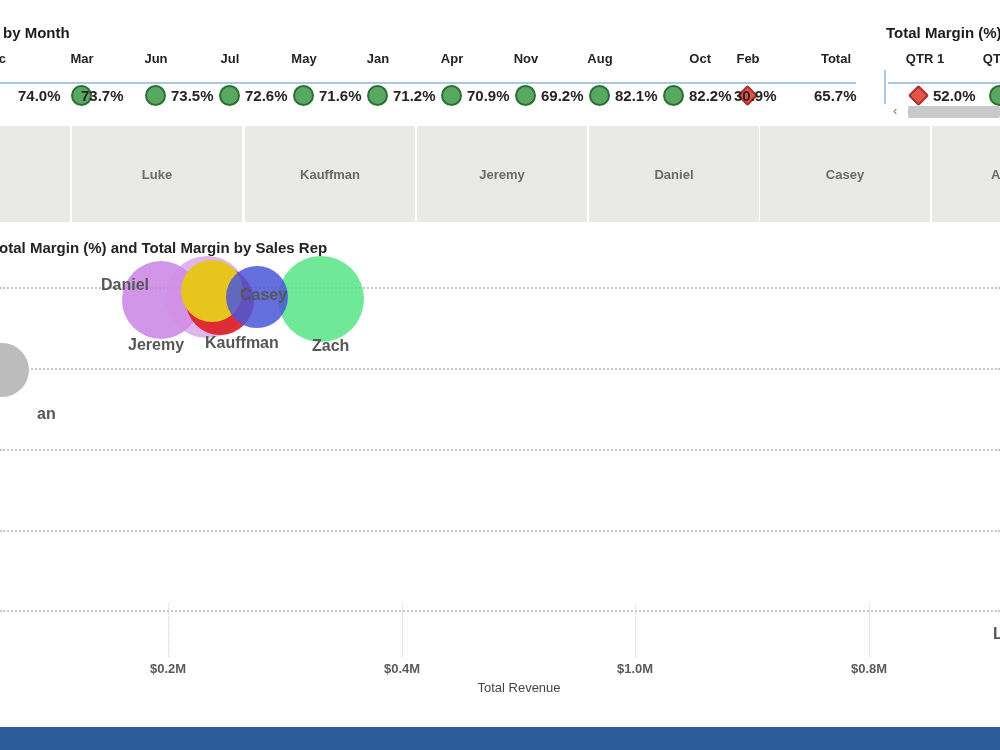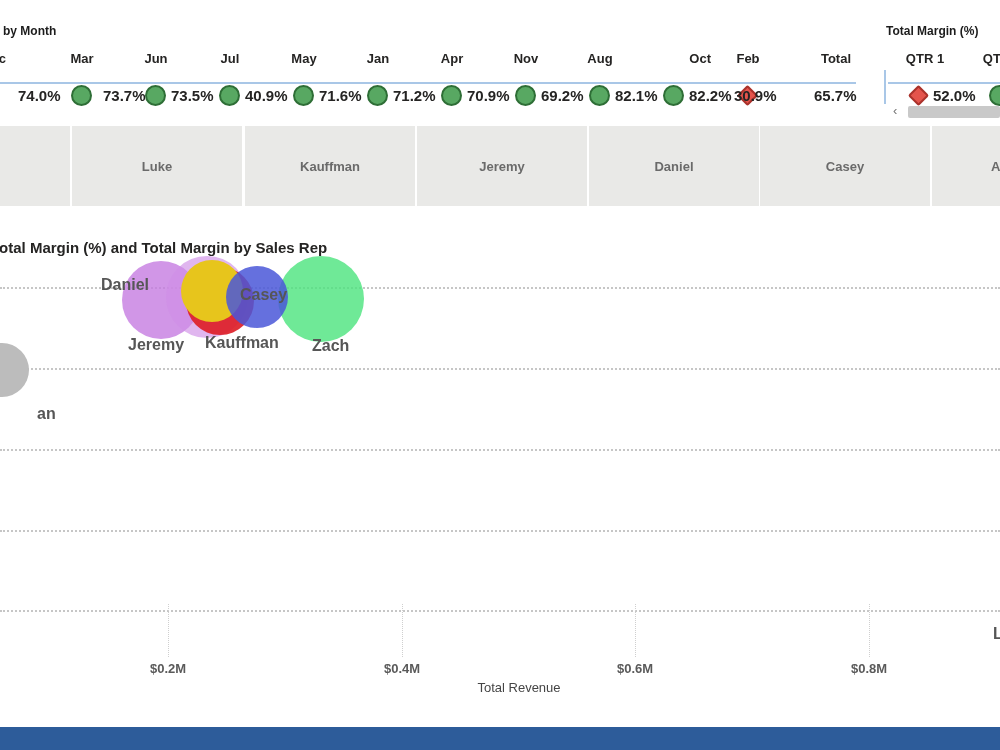--- a/index.html
+++ b/index.html
@@ -2,34 +2,34 @@
 <html><head>
 <meta charset="utf-8">
 <style>
   * { margin:0; padding:0; box-sizing:border-box; }
   html,body { width:1000px; height:750px; overflow:hidden; background:#ffffff;
               font-family:"Liberation Sans", sans-serif; position:relative; }
   .abs { position:absolute; }
   .nowrap { white-space:nowrap; }
 
   
-  .panel-title { font-size:12px; font-weight:bold; color:#1c1c1c; }
+  .panel-title { font-size:15px; font-weight:bold; color:#1c1c1c; }
   .kpi-head { font-size:13px; font-weight:bold; color:#252423; text-align:center; width:74px; top:51px; }
   .kpi-val  { font-size:15px; font-weight:bold; color:#252423; top:87px;text-align:center; }
   .underline { height:0; border-top:2px solid #a9c7e7; top:82px; }
   .vdivider  { width:0; border-left:2px solid #a9c7e7; }
   .ic-circle { width:21px; height:21px; border-radius:50%; background:#58a862; border:2px solid #2e6e36; top:85px; }
   .ic-diamond-box { width:21px; height:21px; top:85px; }
   .ic-diamond-box .dm { position:absolute; left:3px; top:3px; width:15px; height:15px;
                         background:#e4544c; border:2px solid #aa322b; transform:rotate(45deg); border-radius:2px; }
   .scroll-track { top:106px; height:12px; background:#c9c9c9; }
   .scroll-arrow { top:103px; font-size:13px; color:#777; }
 
   
-  .rep-cell { top:126px; height:80px; width:170px; background:#e9e9e7;
+  .rep-cell { top:126px; height:96px; width:170px; background:#e9e9e7;
               display:flex; align-items:center; justify-content:center;
               font-size:13px; font-weight:bold; color:#6a6a6a; }
 
   
   .chart-title { font-size:15px; font-weight:bold; color:#252423; top:239px; }
   .gridline { left:0; width:1000px; height:0; border-top:2px dotted #c6c6c6; }
   .vtick { width:0; border-left:1px dotted #cfcfcf; top:604px; height:53px; }
   .bubble { border-radius:50%; }
   .bubble-label { font-size:16px; font-weight:bold; color:#565656; white-space:nowrap; }
   .x-tick { top:661px; width:70px; text-align:center; font-size:13px; font-weight:bold; color:#5a5a5a; }
@@ -41,27 +41,27 @@
 <body>
 
 <div class="abs" style="left:0;top:0;width:884px;height:120px;">
   <span class="abs panel-title nowrap" style="left:3px;top:24px;">by Month</span>
   <div class="abs underline" style="left:0;width:856px;"></div>
   <div id="kpi-month-cols" class="abs" style="left:0;top:0;width:884px;height:120px;">
       <div class="abs kpi-head nowrap" style="left: -43px;">Dec</div>
       <div class="abs kpi-val nowrap" style="left: 18px;">74.0%</div>
       <div class="abs kpi-head nowrap" style="left: 45px;">Mar</div>
       <div class="abs ic-circle" style="left: 71px;"></div>
-      <div class="abs kpi-val nowrap" style="left: 103px;">73.7%</div>
+      <div class="abs kpi-val nowrap" style="left: 81px;">73.7%</div>
       <div class="abs kpi-head nowrap" style="left: 119px;">Jun</div>
       <div class="abs ic-circle" style="left: 145px;"></div>
       <div class="abs kpi-val nowrap" style="left: 171px;">73.5%</div>
       <div class="abs kpi-head nowrap" style="left: 193px;">Jul</div>
       <div class="abs ic-circle" style="left: 219px;"></div>
-      <div class="abs kpi-val nowrap" style="left: 245px;">40.9%</div>
+      <div class="abs kpi-val nowrap" style="left: 245px;">72.6%</div>
       <div class="abs kpi-head nowrap" style="left: 267px;">May</div>
       <div class="abs ic-circle" style="left: 293px;"></div>
       <div class="abs kpi-val nowrap" style="left: 319px;">71.6%</div>
       <div class="abs kpi-head nowrap" style="left: 341px;">Jan</div>
       <div class="abs ic-circle" style="left: 367px;"></div>
       <div class="abs kpi-val nowrap" style="left: 393px;">71.2%</div>
       <div class="abs kpi-head nowrap" style="left: 415px;">Apr</div>
       <div class="abs ic-circle" style="left: 441px;"></div>
       <div class="abs kpi-val nowrap" style="left: 467px;">70.9%</div>
       <div class="abs kpi-head nowrap" style="left: 489px;">Nov</div>
@@ -150,18 +150,18 @@
       <div class="abs bubble-label" style="left: 205px; top: 334px;">Kauffman</div>
       <div class="abs bubble-label" style="left: 312px; top: 337px;">Zach</div>
       <div class="abs bubble-label" style="left: 1px; top: 405px; margin-left: 36px;">an</div>
       <div class="abs bubble-label" style="left: 993px; top: 625px;">L</div>
     </div>
 </div>
 
 <div id="xaxis-layer" class="abs" style="left:0;top:0;width:1000px;height:750px;">
     <div class="abs x-tick" style="left: 133px;">$0.2M</div>
     <div class="abs x-tick" style="left: 367px;">$0.4M</div>
-    <div class="abs x-tick" style="left: 600px;">$0.6M</div>
+    <div class="abs x-tick" style="left: 600px;">$1.0M</div>
     <div class="abs x-tick" style="left: 834px;">$0.8M</div>
   </div>
 <span class="abs x-axis-title" style="left:454px;">Total Revenue</span>
 
 <div class="abs bottom-bar"></div>
 
 </body></html>

